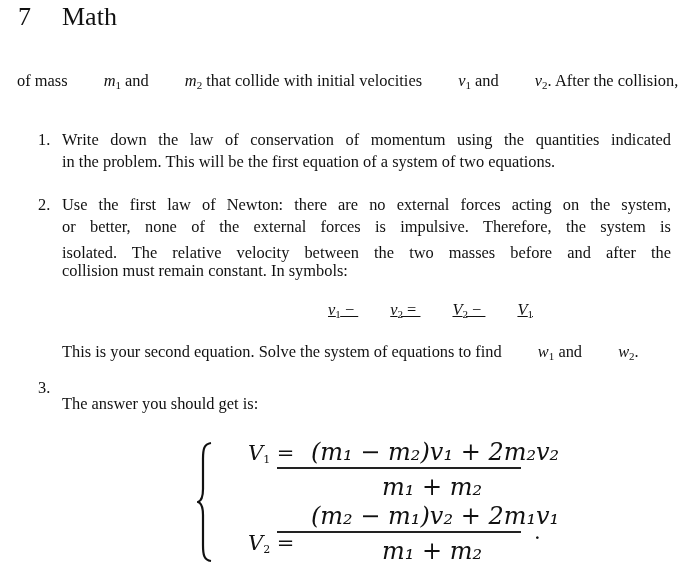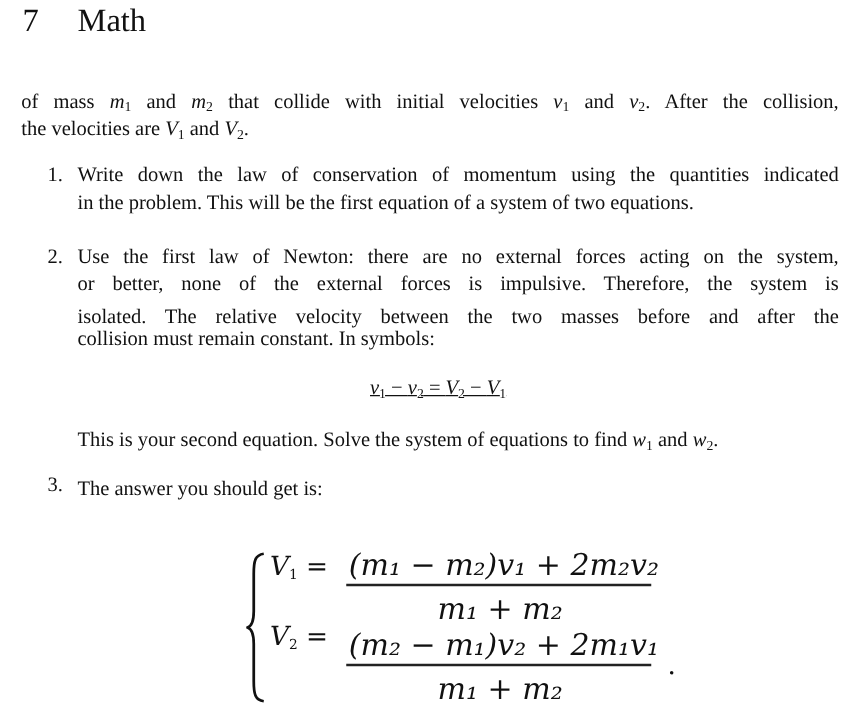--- a/index.html
+++ b/index.html
@@ -12,21 +12,21 @@
   .heading {
     left: 18px; top: 2px; font-size: 26px; white-space: nowrap;
   }
   .heading .num { display: inline-block; width: 44px; }
   .para {
     left: 17px; width: 654px; font-size: 16.4px; line-height: 22.5px;
     text-align: justify;
   }
   .line { position: absolute; white-space: nowrap; font-size: 16.4px; left: 0; }
   .just { display: flex; justify-content: space-between; }
-  .m { font-style: italic; }
+  .m { font-style: italic; margin-left: 32px; }
   sub { font-size: 11px; vertical-align: -3px; font-style: normal; }
   .item-num { position: absolute; font-size: 16.4px; white-space: nowrap; }
   .eq-inline { font-size: 16.4px; white-space: nowrap; }
   .sys { font-family: "DejaVu Serif", serif; }
   .brace {
     position: absolute; left: 197px; top: 441px; width: 16px; height: 122px;
   }
   .frac-num, .frac-den { position: absolute; white-space: nowrap; font-size: 24px; }
   .frac-bar { position: absolute; height: 1.5px; background: #222; }
   .lhs { position: absolute; white-space: nowrap; font-size: 21px; }
@@ -34,23 +34,20 @@
 </head>
 <body>
 
 <div class="abs heading">
   <span class="num">7</span><span>Math</span>
 </div>
 
 <div class="abs para" style="top:48px;height:70px;">
   <div class="line" style="top:22px;width:654px;text-align:justify;text-align-last:justify;">
     <span>of mass </span><span class="m"><span>m</span><sub>1</sub></span><span> and </span><span class="m"><span>m</span><sub>2</sub></span><span> that collide with initial velocities </span><span class="m"><span>v</span><sub>1</sub></span><span> and </span><span class="m"><span>v</span><sub>2</sub></span><span>. After the collision,</span>
-  </div>
-  <div class="line" style="top:44px;">
-    <span>the velocities are </span><span class="m"><span>V</span><sub>1</sub></span><span> and </span><span class="m"><span>V</span><sub>2</sub></span><span>.</span>
   </div>
 </div>
 
 <div>
   <span class="item-num" style="left:38px;top:130px;">1.</span>
   <div class="abs" style="left:62px;top:130px;width:609px;">
     <div class="line" style="top:0;width:609px;text-align:justify;text-align-last:justify;">Write down the law of conservation of momentum using the quantities indicated</div>
     <div class="line" style="top:22px;text-align:right;">in the problem. This will be the first equation of a system of two equations.</div>
   </div>
 </div>
@@ -68,33 +65,33 @@
     <span class="m"><span>v</span><sub>1</sub></span><span> − </span><span class="m"><span>v</span><sub>2</sub></span><span> = </span><span class="m"><span>V</span><sub>2</sub></span><span> − </span><span class="m"><span>V</span><sub>1</sub></span>
   </div>
   <div class="abs eq-inline" style="left:62px;top:342px;">
     <span>This is your second equation. Solve the system of equations to find </span><span class="m"><span>w</span><sub>1</sub></span><span> and </span><span class="m"><span>w</span><sub>2</sub></span><span>.</span>
   </div>
 </div>
 
 <div>
   <span class="item-num" style="left:38px;top:378px;">3.</span>
   <div class="abs" style="left:62px;top:378px;">
-    <div class="line" style="top:3px;">The answer you should get is:</div>
+    <div class="line" style="top:16px;">The answer you should get is:</div>
   </div>
 </div>
 
 <div class="sys">
   <svg class="brace" viewBox="0 0 16 122">
     <path d="M14 2 C7 3 6 8 6 18 L6 48 C6 56 4 60 1 61 C4 62 6 66 6 74 L6 104 C6 114 7 119 14 120" fill="none" stroke="#111" stroke-width="2.2"></path>
   </svg>
 
   <div class="lhs m" style="left:216px;top:441px;"><span>V</span><sub>1</sub><span style="font-style:normal"> =</span></div>
   <div class="frac-num m" style="left:279px;top:438px;">(m₁ − m₂)v₁ + 2m₂v₂</div>
   <div class="frac-bar" style="left:277px;top:467px;width:244px;"></div>
   <div class="frac-den m" style="left:350px;top:473px;">m₁ + m₂</div>
 
-  <div class="lhs m" style="left:216px;top:497px;"><span>V</span><sub>2</sub><span style="font-style:normal"> =</span></div>
+  <div class="lhs m" style="left:216px;top:531px;"><span>V</span><sub>2</sub><span style="font-style:normal"> =</span></div>
   <div class="frac-num m" style="left:279px;top:502px;">(m₂ − m₁)v₂ + 2m₁v₁</div>
   <div class="frac-bar" style="left:277px;top:531px;width:244px;"></div>
   <div class="frac-den m" style="left:350px;top:537px;">m₁ + m₂</div>
 
   <div class="lhs" style="left:534px;top:520px;">.</div>
 </div>
 
 </body></html>

